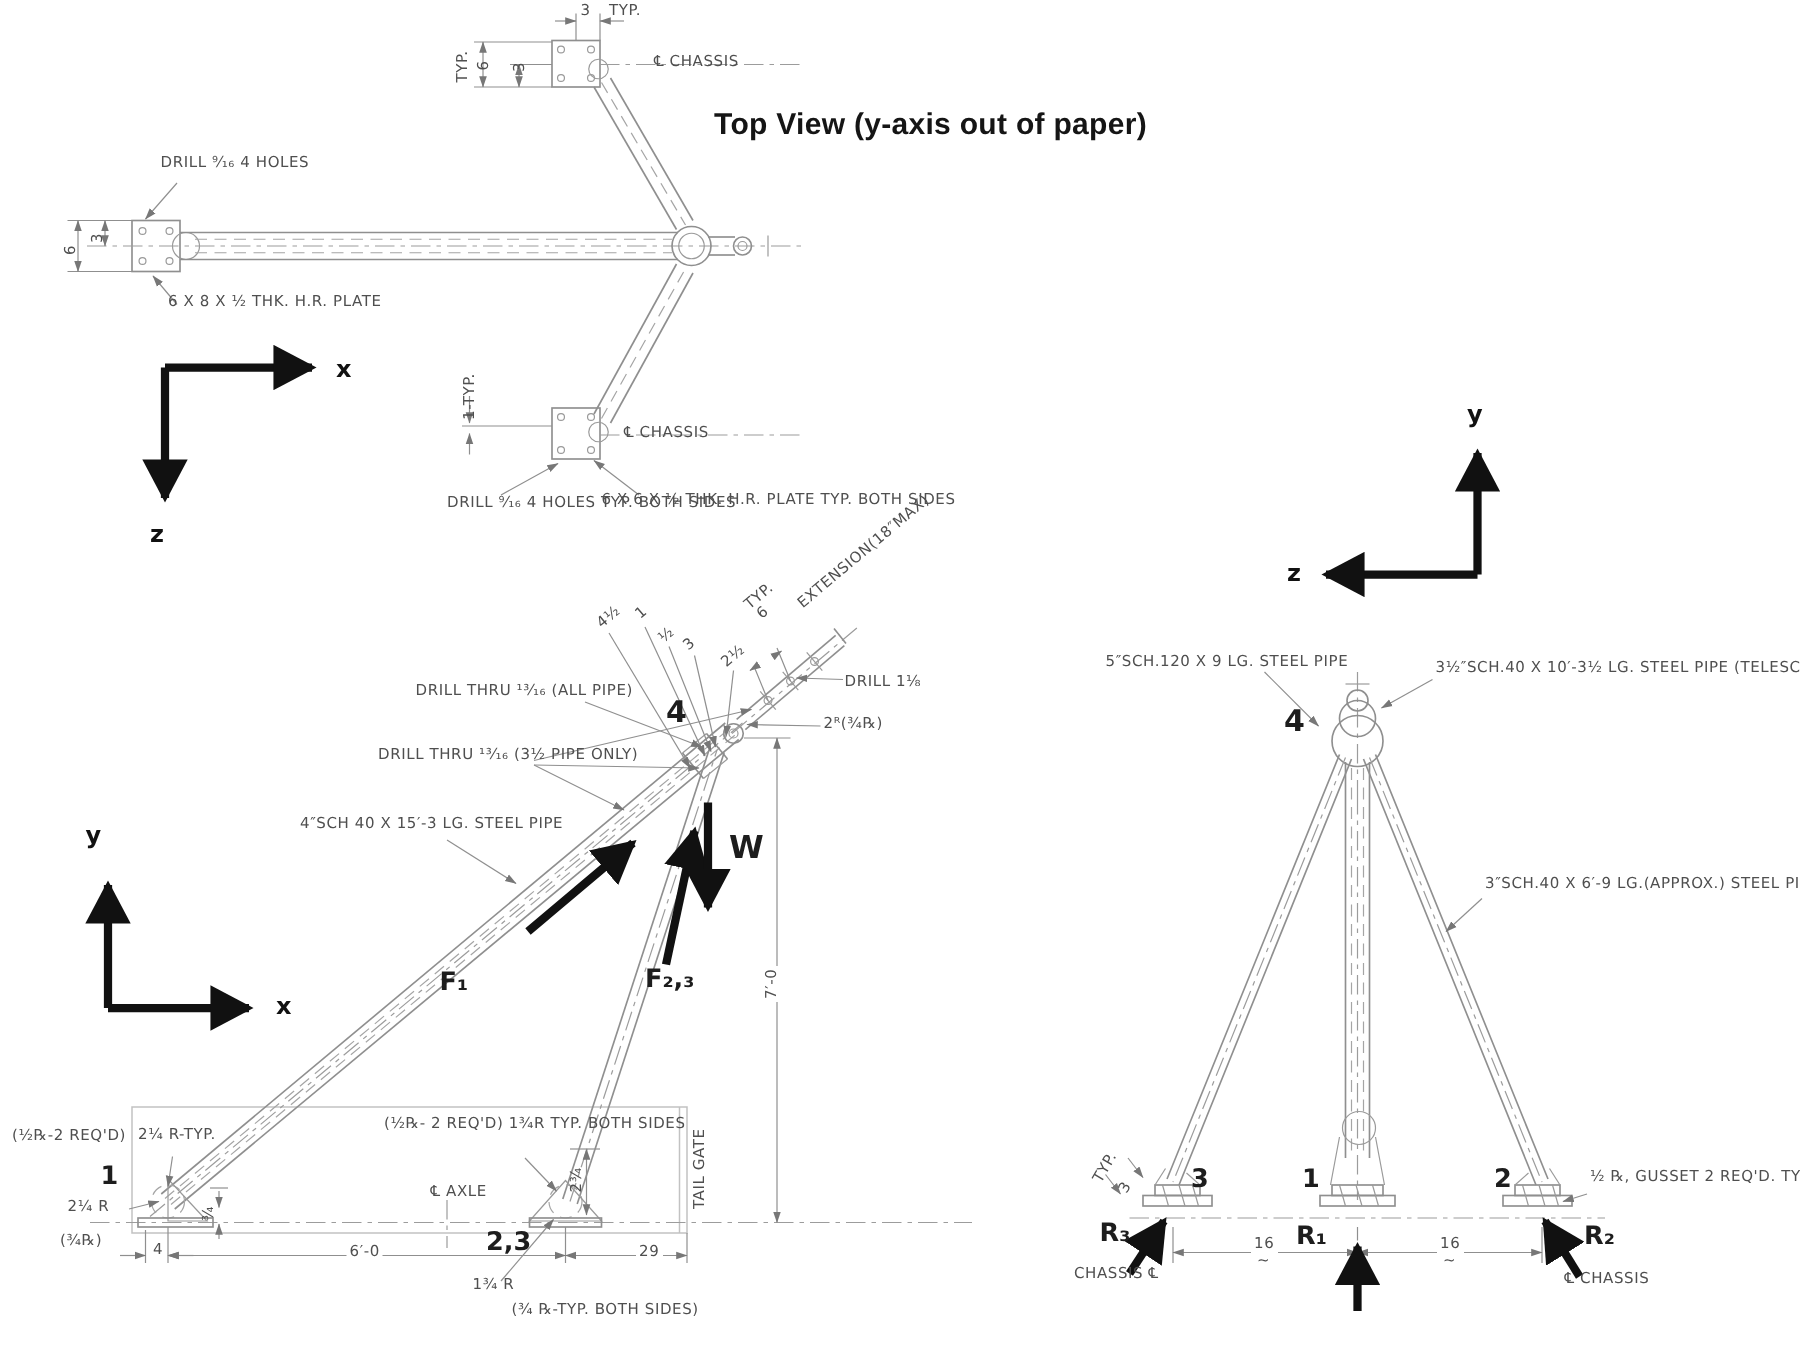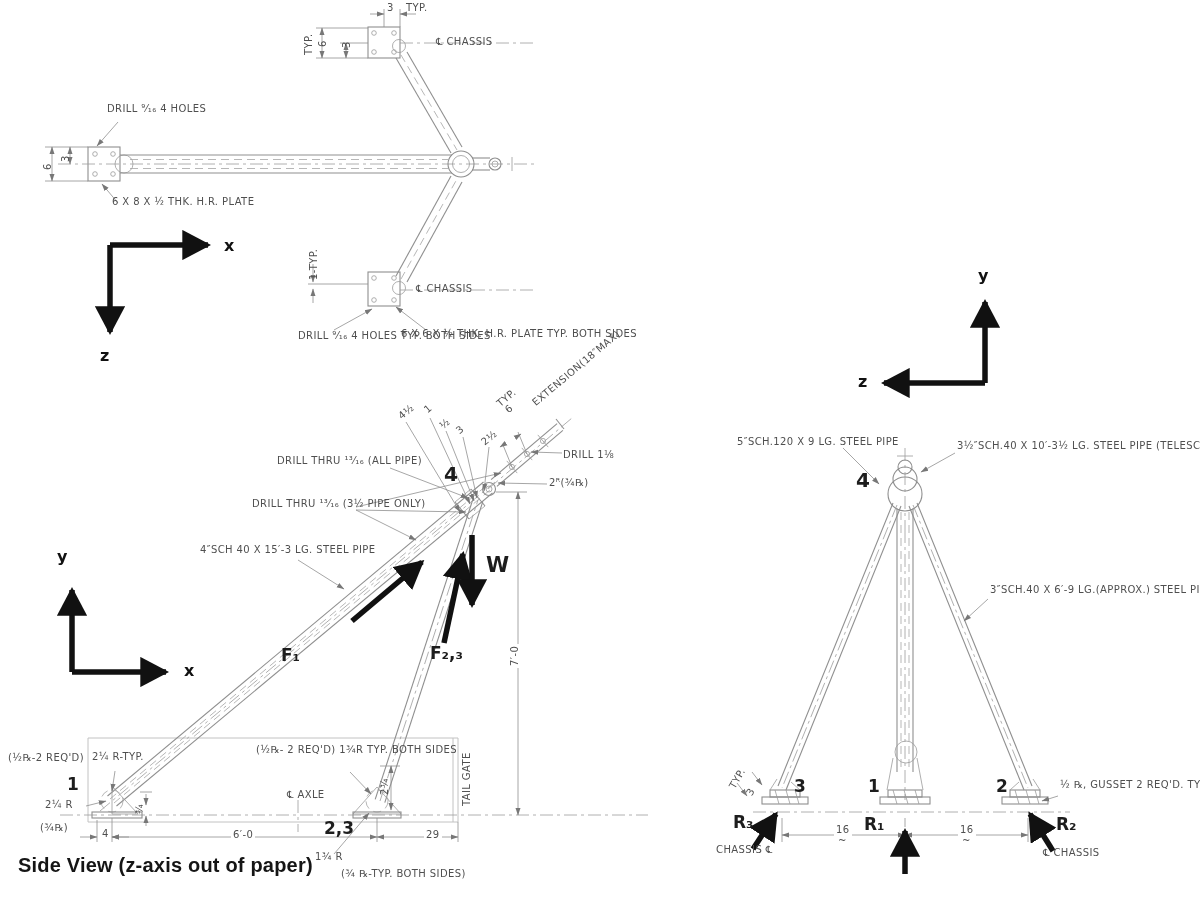--- a/index.html
+++ b/index.html
@@ -285,21 +285,21 @@
     <line x1="753" y1="849" x2="776" y2="814" class="thick" marker-end="url(#arB)"></line>
     <line x1="905" y1="874" x2="905" y2="831" class="thick" marker-end="url(#arB)"></line>
     <line x1="1053" y1="851" x2="1030" y2="814" class="thick" marker-end="url(#arB)"></line>
   </g>
   <g>
     <line x1="985" y1="383" x2="985" y2="302" class="thick" marker-end="url(#arB)"></line>
     <line x1="985" y1="383" x2="884" y2="383" class="thick" marker-end="url(#arB)"></line>
   </g>
 </svg>
 
-<div class="title" style="left:18px;top:854px">Side View (z-axis out of paper)</div>
+<div class="title" style="left:476px;top:72px">Top View (y-axis out of paper)</div>
 
 <div class="lbl nw" style="left:107px;top:103px">DRILL ⁹⁄₁₆
 4 HOLES</div>
 <div class="lbl nw" style="left:112px;top:196px">6 X 8 X ½ THK.
 H.R. PLATE</div>
 <div class="lbl r90" style="left:42px;top:170px">6</div>
 <div class="lbl r90" style="left:60px;top:162px">3</div>
 <div class="lbl nw" style="left:387px;top:2px">3</div>
 <div class="lbl nw" style="left:406px;top:2px">TYP.</div>
 <div class="lbl r90" style="left:303px;top:55px">TYP.</div>
@@ -328,21 +328,21 @@
 <div class="lbl r40" style="left:425px;top:403px">1</div>
 <div class="lbl r40" style="left:440px;top:418px">½</div>
 <div class="lbl r40" style="left:457px;top:424px">3</div>
 <div class="lbl r40" style="left:481px;top:432px">2½</div>
 <div class="lbl r40" style="left:496px;top:392px">TYP.</div>
 <div class="lbl r40" style="left:506px;top:403px">6</div>
 <div class="lbl r40o nw" style="left:534px;top:398px">EXTENSION(18″MAX)</div>
 <div class="lbl nw" style="left:563px;top:449px">DRILL 1⅛</div>
 <div class="lbl nw" style="left:549px;top:477px">2ᴿ(¾℞)</div>
 <div class="lbl big" style="left:486px;top:552px;font-size:21px">W</div>
-<div class="lbl big" style="left:281px;top:645px">F₁</div>
+<div class="lbl big" style="left:293px;top:645px">F₁</div>
 <div class="lbl big" style="left:430px;top:643px">F₂,₃</div>
 <div class="lbl r90 bg" style="left:509px;top:668px">7′-0</div>
 <div class="lbl r90" style="left:461px;top:806px">TAIL GATE</div>
 <div class="lbl big" style="left:67px;top:774px">1</div>
 <div class="lbl big" style="left:324px;top:818px">2,3</div>
 <div class="lbl nw" style="left:8px;top:752px">(½℞-2 REQ'D)</div>
 <div class="lbl nw" style="left:92px;top:751px">2¼ R-TYP.</div>
 <div class="lbl nw" style="left:45px;top:799px">2¼ R</div>
 <div class="lbl nw" style="left:40px;top:822px">(¾℞)</div>
 <div class="lbl r90" style="left:134px;top:814px">¾</div>

